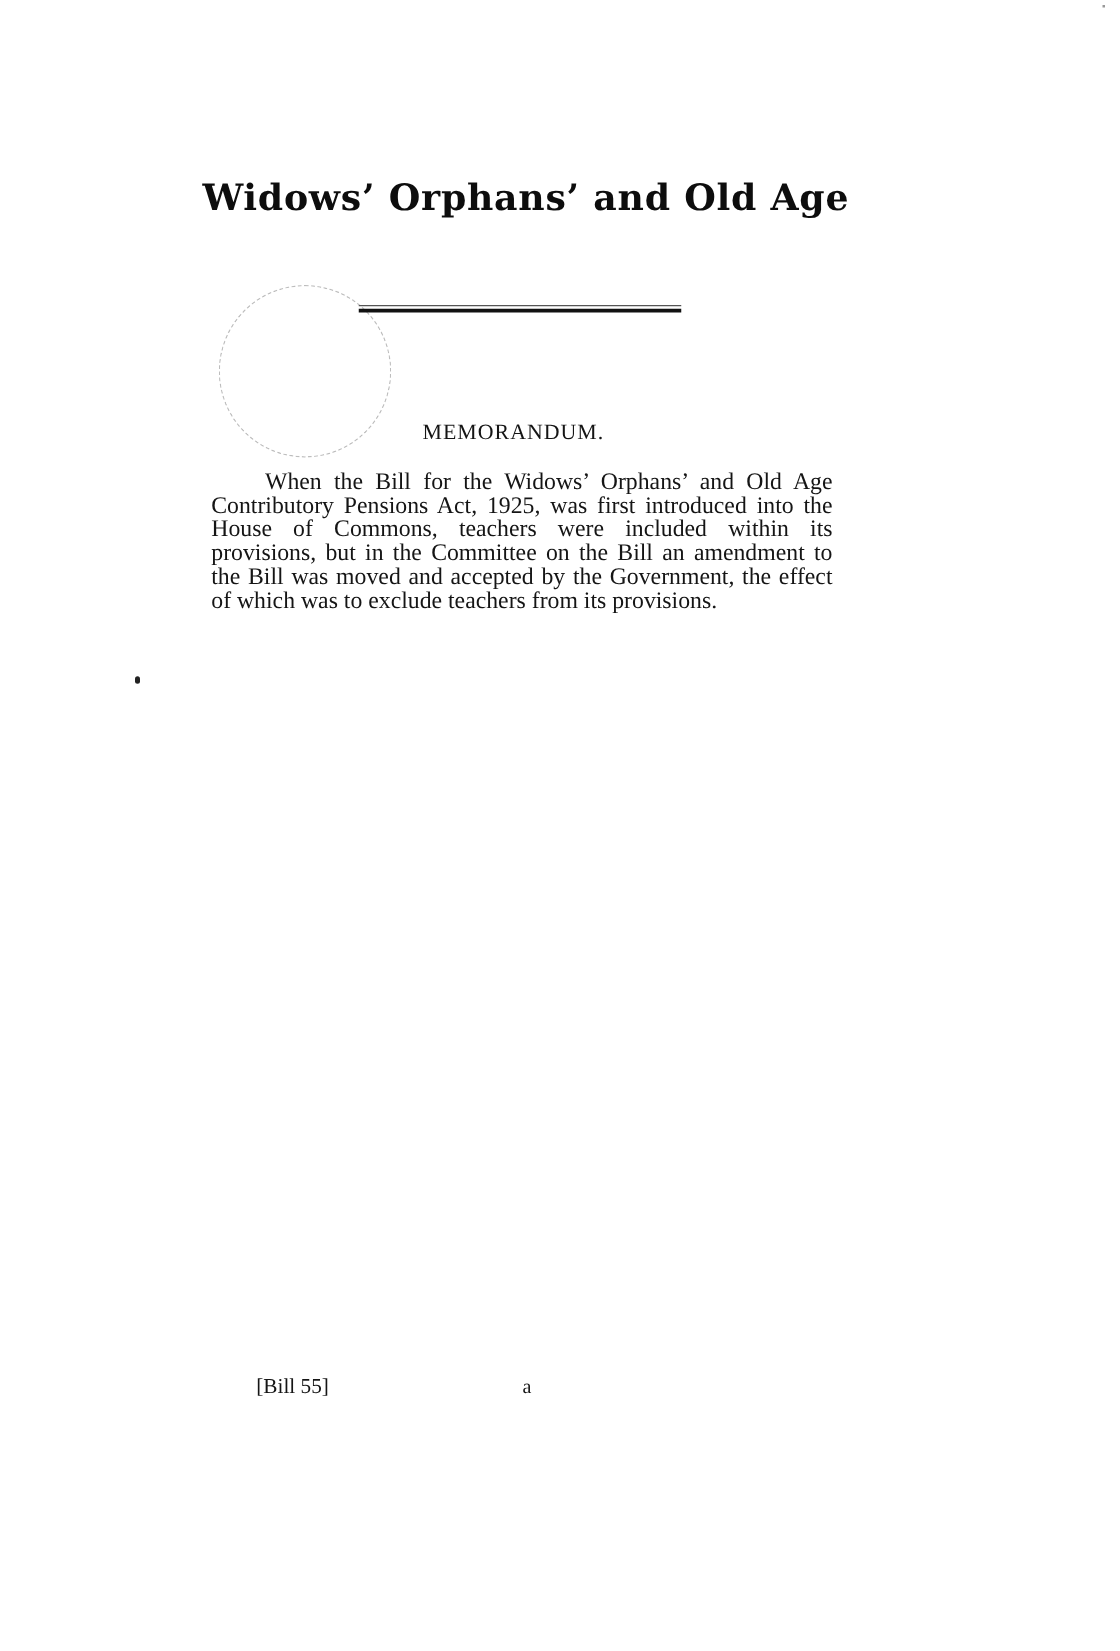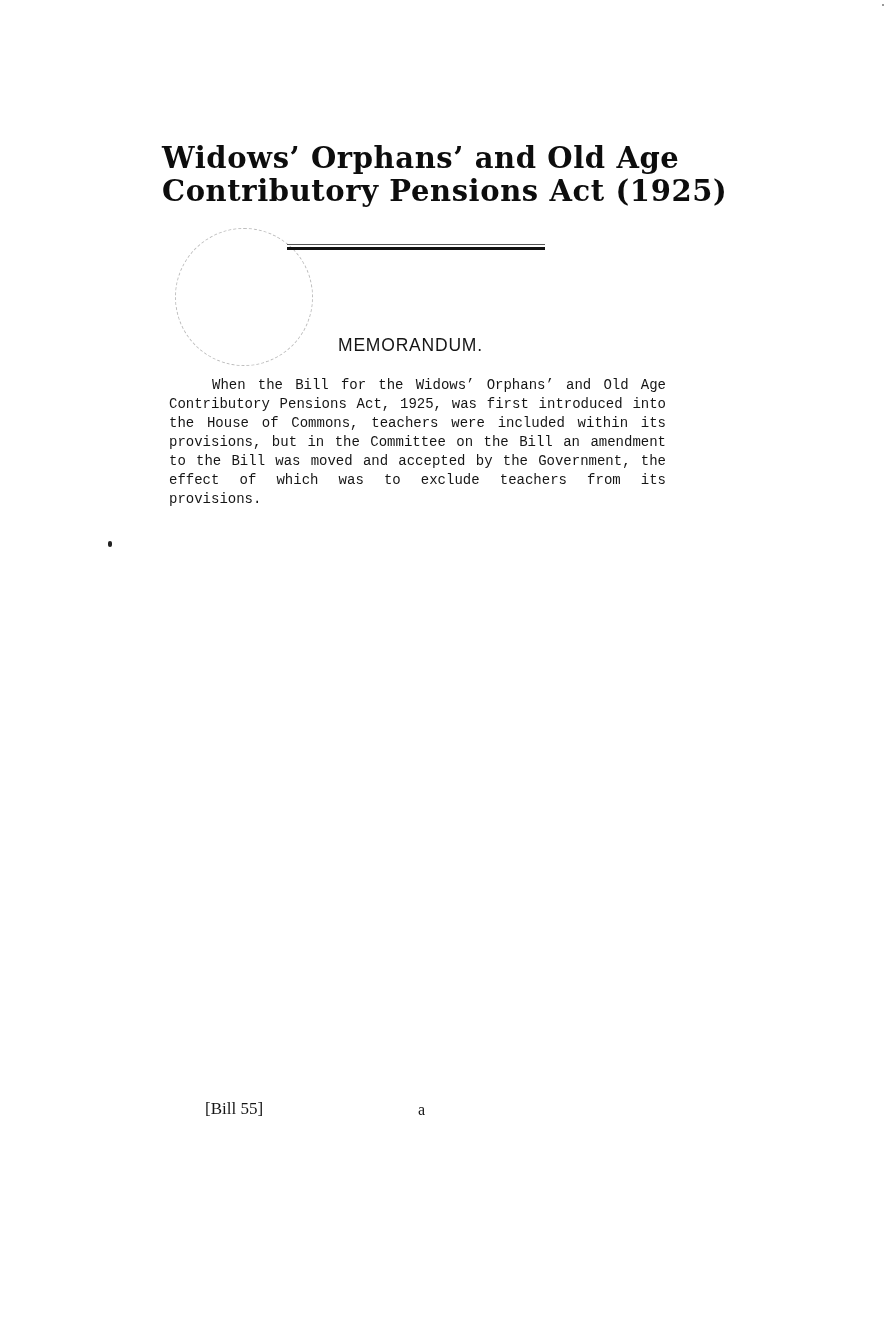--- a/index.html
+++ b/index.html
@@ -58,32 +58,32 @@
       height: 138px;
       border-radius: 50%;
       border: 1.5px dashed #9a9a9a;
       opacity: 0.65;
       box-sizing: border-box;
     }
     .memo-heading {
       position: absolute;
       left: 326px;
       top: 335px;
-      font-family: Liberation Sans, sans-serif;
+      font-family: Liberation Serif, serif;
       font-size: 17.5px;
       letter-spacing: 0.8px;
       color: #151515;
     }
     .body-text {
       position: absolute;
       left: 157px;
       top: 376px;
       width: 497px;
-      font-family: Liberation Mono, monospace;
-      font-size: 14px;
+      font-family: Liberation Serif, serif;
+      font-size: 19px;
       line-height: 19px;
       color: #151515;
       text-align: justify;
     }
     .body-text p {
       margin: 0;
       text-indent: 43px;
       text-align-last: left;
     }
     .margin-mark {
@@ -118,21 +118,20 @@
   </style>
 </head>
 <body>
 
 <div class="page">
 
   <div class="stamp"></div>
 
   <h1 class="title" style="margin:0;">
     <span class="line">Widows’ Orphans’ and Old Age</span>
-    <span class="line">Contributory Pensions Act (1925)</span>
   </h1>
 
   <div class="rule">
     <div class="thin"></div>
     <div class="thick"></div>
   </div>
 
   <div class="memo-heading">MEMORANDUM.</div>
 
   <div class="body-text">

